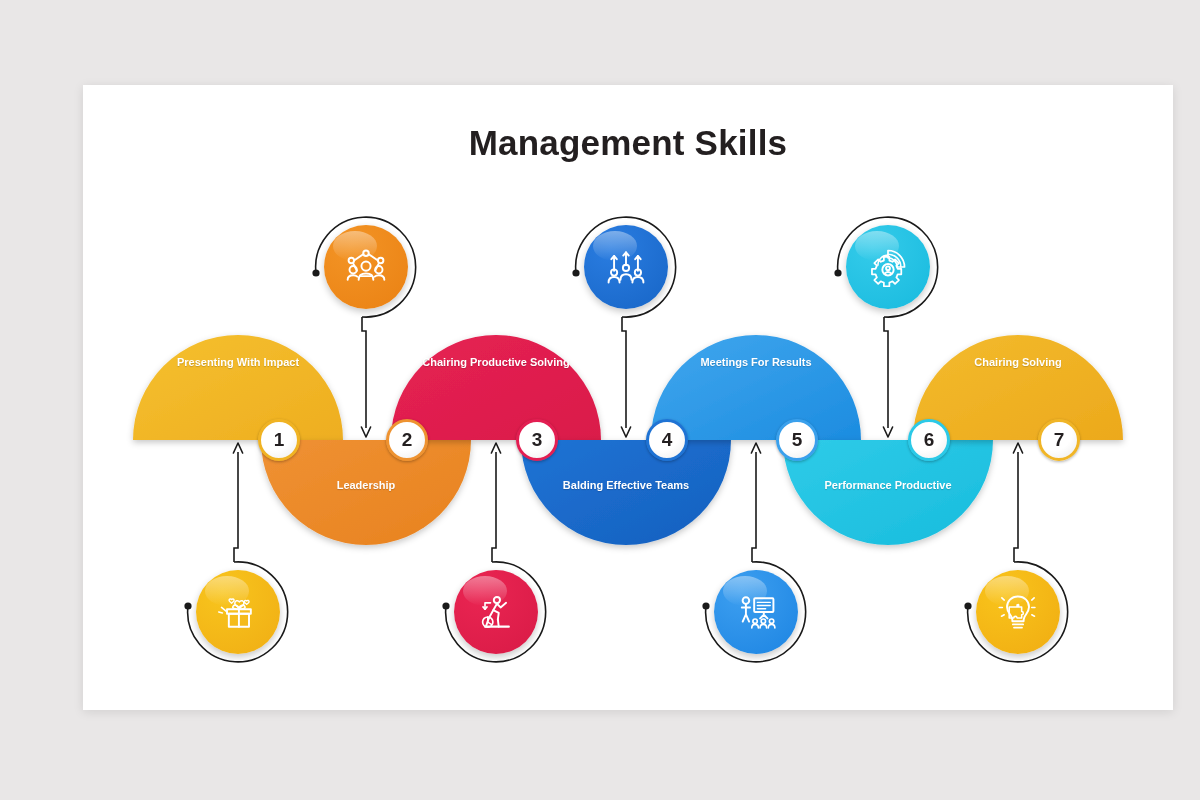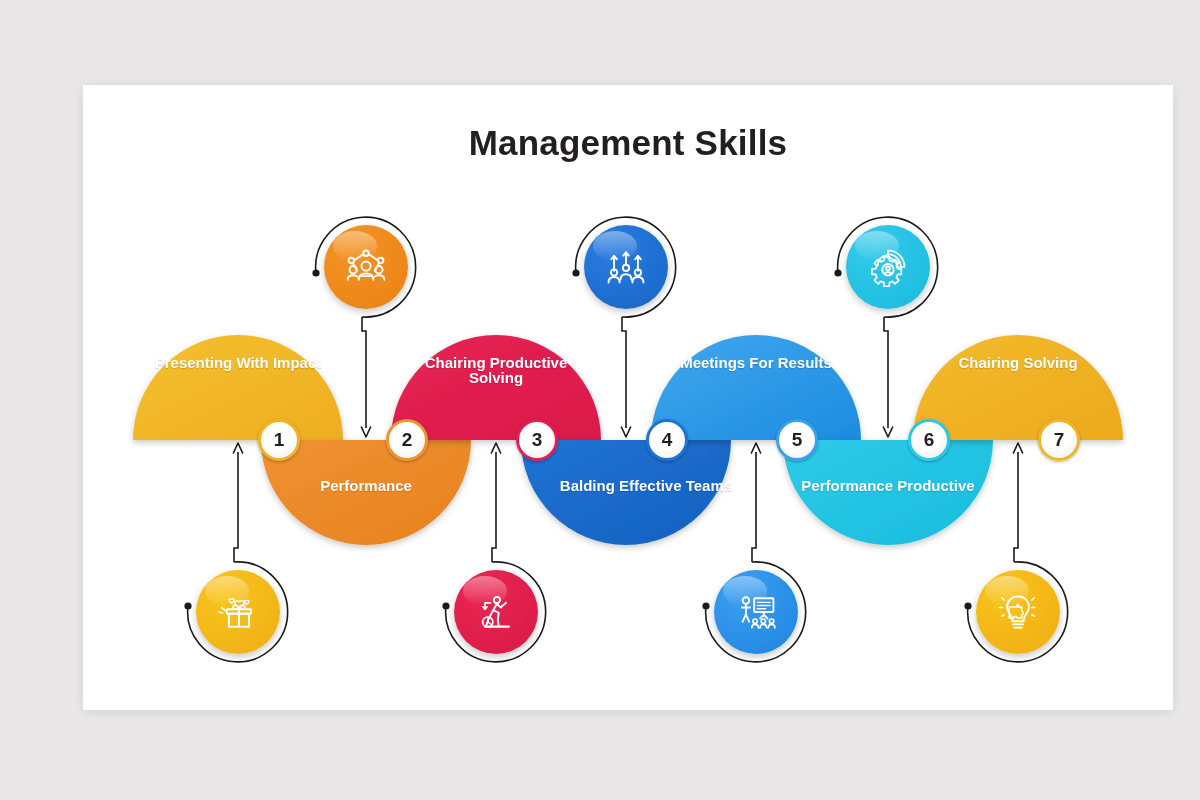--- a/index.html
+++ b/index.html
@@ -20,21 +20,21 @@
     position:absolute;left:0;top:38px;width:100%;
     text-align:center;
     font-size:35px;font-weight:bold;color:#231f20;
     letter-spacing:.2px;
   }
   #stage{position:absolute;left:0;top:0;width:1094px;height:800px;margin-left:28px;}
   svg.layer{position:absolute;left:0;top:0;width:1200px;height:800px;overflow:visible;}
 
   .semi-label{
     position:absolute;
-    color:#ffffff;font-weight:bold;font-size:15px;
+    color:#ffffff;font-weight:bold;font-size:11px;
     text-align:center;line-height:15px;
     text-shadow:0 1px 1px rgba(0,0,0,.18);
     width:180px;
   }
   .badge{
     position:absolute;width:42px;height:42px;border-radius:50%;
     background:radial-gradient(circle at 35% 28%, #ffffff 0%, #ffffff 52%, #ebebeb 100%);
     display:flex;align-items:center;justify-content:center;
     font-weight:bold;font-size:19px;color:#231f20;
     box-sizing:border-box;
@@ -159,23 +159,23 @@
       <path d="M 443 440 A 105 105 0 0 1 233 440 Z" fill="url(#g1)" filter="url(#sh)"></path>
       <path d="M 363 440 A 105 105 0 0 1 573 440 Z" fill="url(#g2)" filter="url(#sh)"></path>
       <path d="M 703 440 A 105 105 0 0 1 493 440 Z" fill="url(#g3)" filter="url(#sh)"></path>
       <path d="M 623 440 A 105 105 0 0 1 833 440 Z" fill="url(#g4)" filter="url(#sh)"></path>
       <path d="M 965 440 A 105 105 0 0 1 755 440 Z" fill="url(#g5)" filter="url(#sh)"></path>
       <path d="M 885 440 A 105 105 0 0 1 1095 440 Z" fill="url(#g6)" filter="url(#sh)"></path>
     </svg>
 
   <div id="overlay">
       <div class="semi-label" style="left: 120px; top: 355px;">Presenting With Impact</div>
-      <div class="semi-label" style="left: 248px; top: 478px;">Performance</div>
+      <div class="semi-label" style="left: 248px; top: 478px;">Leadership</div>
       <div class="semi-label" style="left: 378px; top: 355px;">Chairing Productive Solving</div>
-      <div class="semi-label" style="left: 528px; top: 478px;">Balding Effective Teams</div>
+      <div class="semi-label" style="left: 508px; top: 478px;">Balding Effective Teams</div>
       <div class="semi-label" style="left: 638px; top: 355px;">Meetings For Results</div>
       <div class="semi-label" style="left: 770px; top: 478px;">Performance Productive</div>
       <div class="semi-label" style="left: 900px; top: 355px;">Chairing Solving</div>
       <div class="badge" style="left: 230px; top: 419px; border: 3px solid rgb(240, 179, 35);">1</div>
       <div class="badge" style="left: 358px; top: 419px; border: 3px solid rgb(238, 147, 49);">2</div>
       <div class="badge" style="left: 488px; top: 419px; border: 3px solid rgb(227, 30, 82);">3</div>
       <div class="badge" style="left: 618px; top: 419px; border: 3px solid rgb(31, 115, 212);">4</div>
       <div class="badge" style="left: 748px; top: 419px; border: 3px solid rgb(58, 160, 236);">5</div>
       <div class="badge" style="left: 880px; top: 419px; border: 3px solid rgb(43, 201, 231);">6</div>
       <div class="badge" style="left: 1010px; top: 419px; border: 3px solid rgb(240, 181, 39);">7</div>

